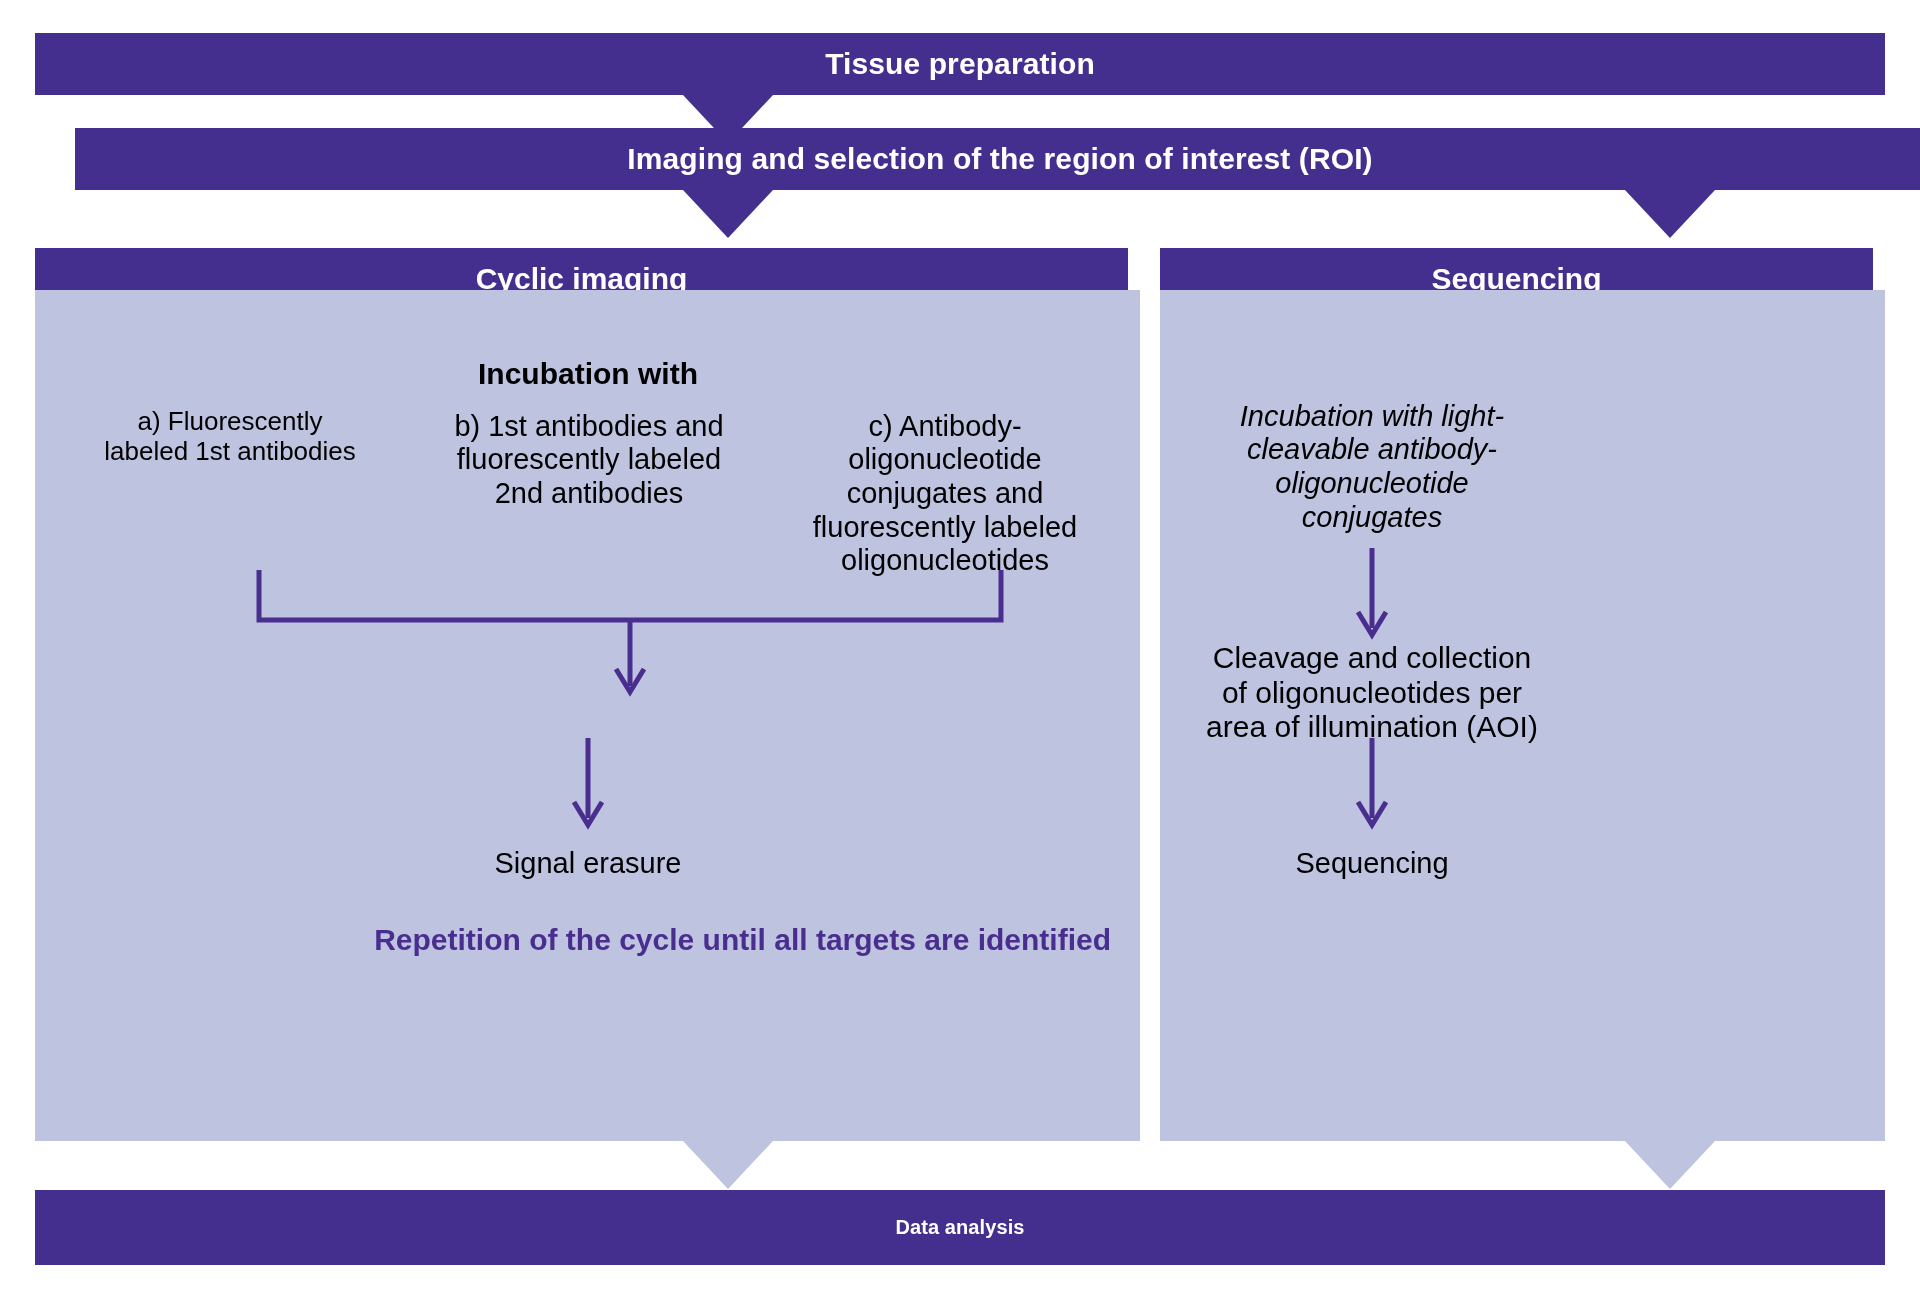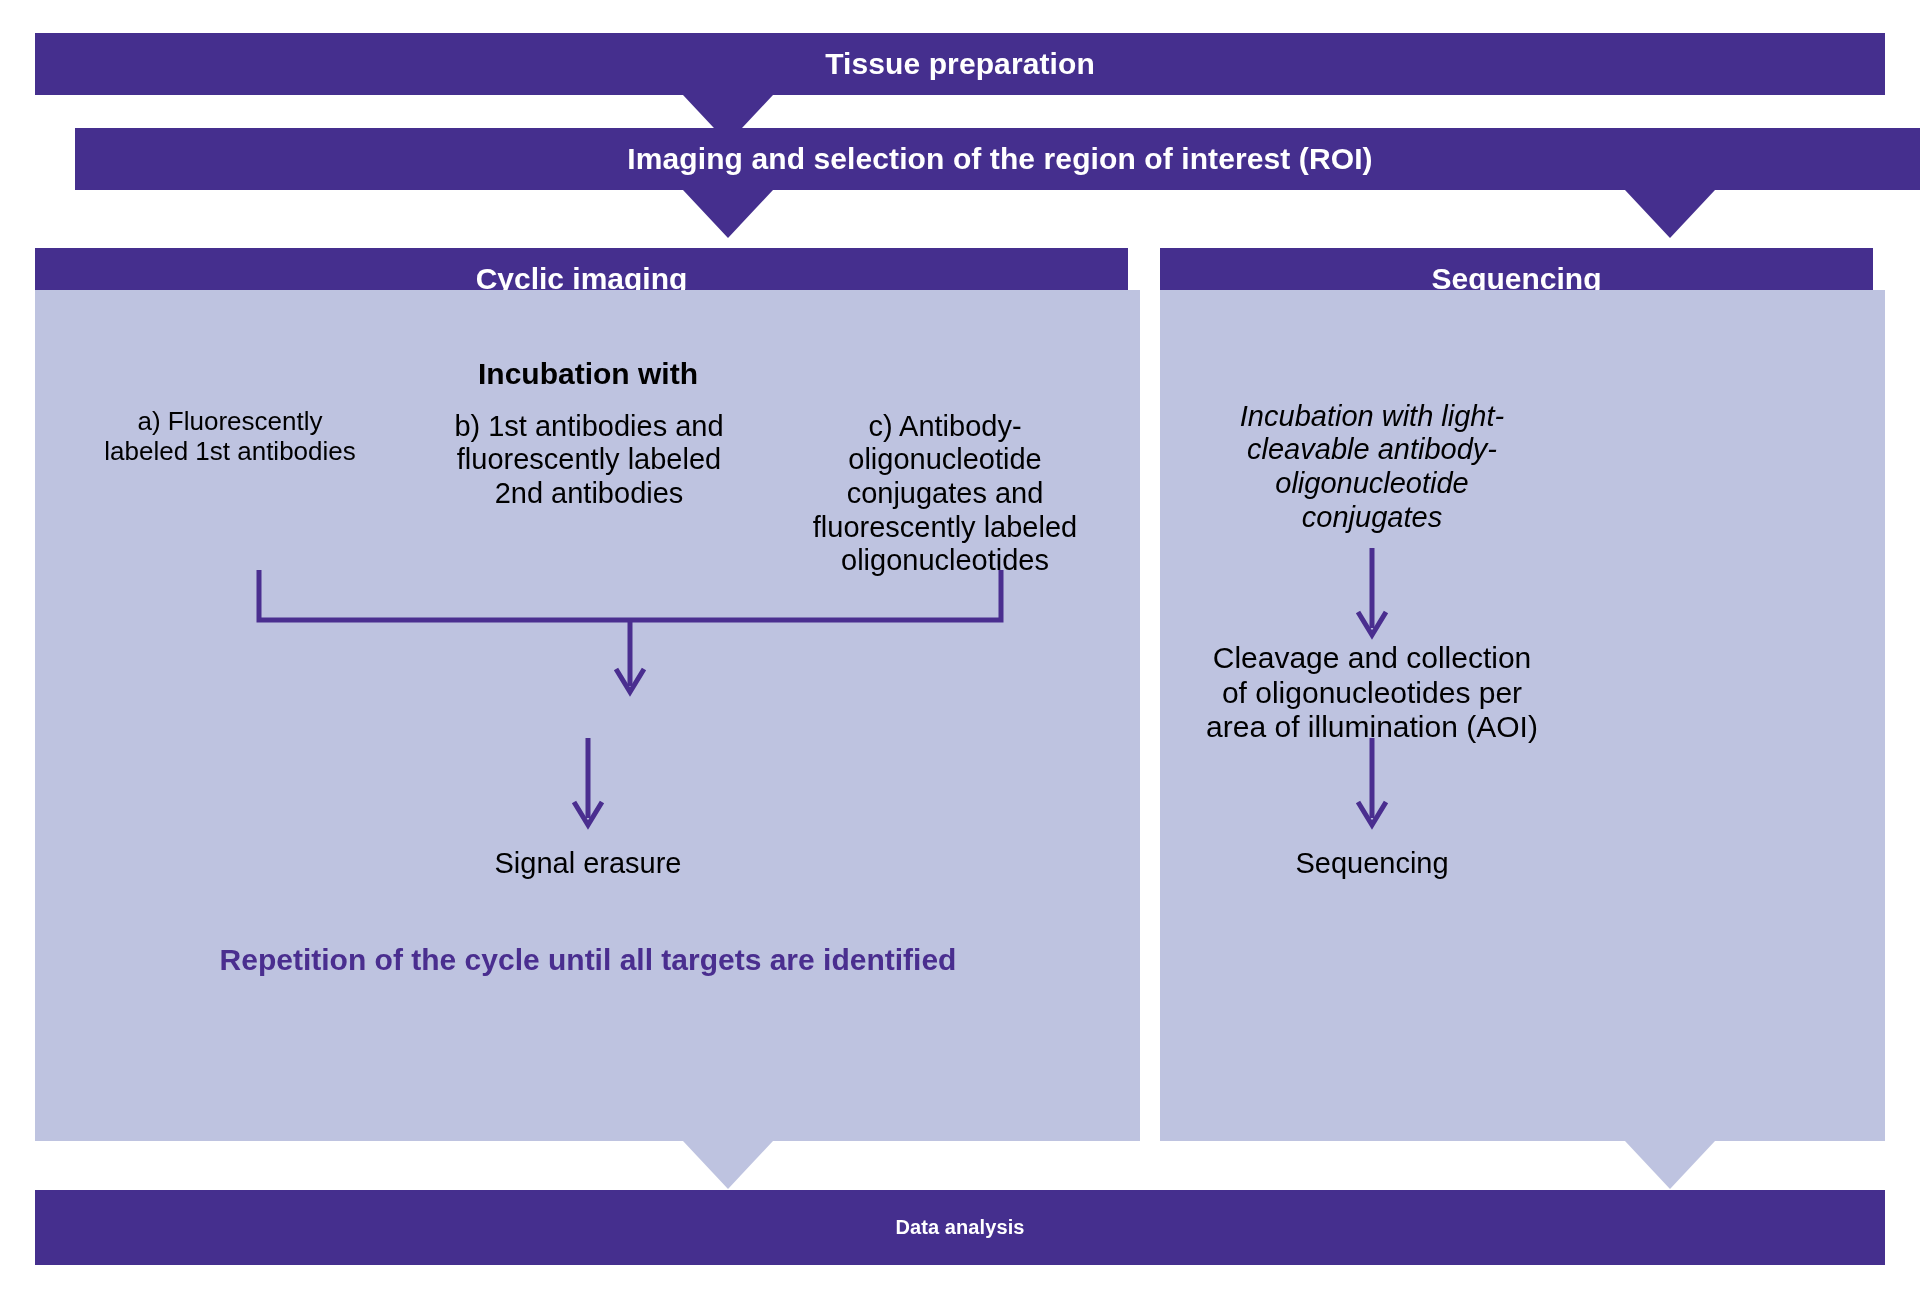--- a/index.html
+++ b/index.html
@@ -119,21 +119,21 @@
 
     <svg class="arrow" style="left:524px;top:508px;" width="58" height="98" viewBox="0 0 58 98">
       <path d="M29,2 L29,82" fill="none" stroke="#4A2E8F" stroke-width="5"></path>
       <path d="M15,66 L29,89 L43,66" fill="none" stroke="#4A2E8F" stroke-width="5"></path>
     </svg>
 
     <div class="txt" style="left:395px;top:585px;width:316px;font-size:29px;">
       <span>Signal erasure</span>
     </div>
 
-    <div class="txt purple" style="left:30px;top:680px;width:1046px;font-size:30px;">
+    <div class="txt purple" style="left:30px;top:660px;width:1046px;font-size:30px;text-align:right;">
       <span>Repetition of the cycle until all targets are identified</span>
     </div>
   </div>
   <div class="notch light" style="left:683px;top:1141px;"></div>
 
   <div class="panel" style="left:1160px;top:228px;width:725px;height:913px;">
     <div class="panel-head" style="height:62px;font-size:30px;">
       <span>Sequencing</span>
     </div>
     <div class="panel-body" style="top:62px;height:851px;"></div>

